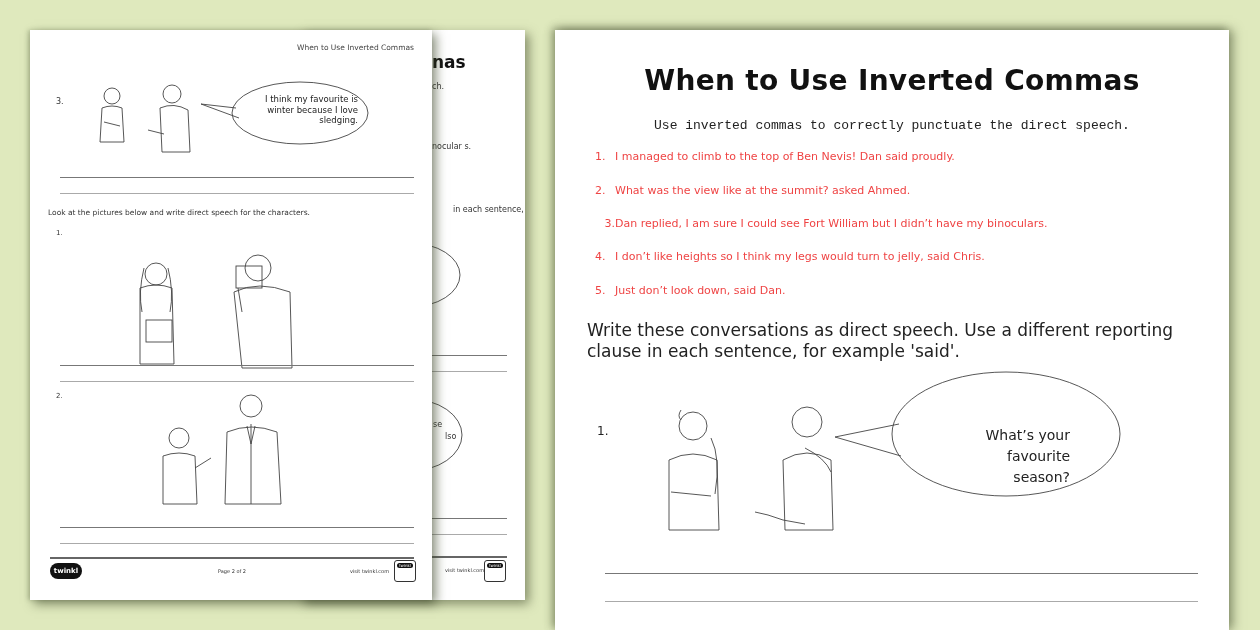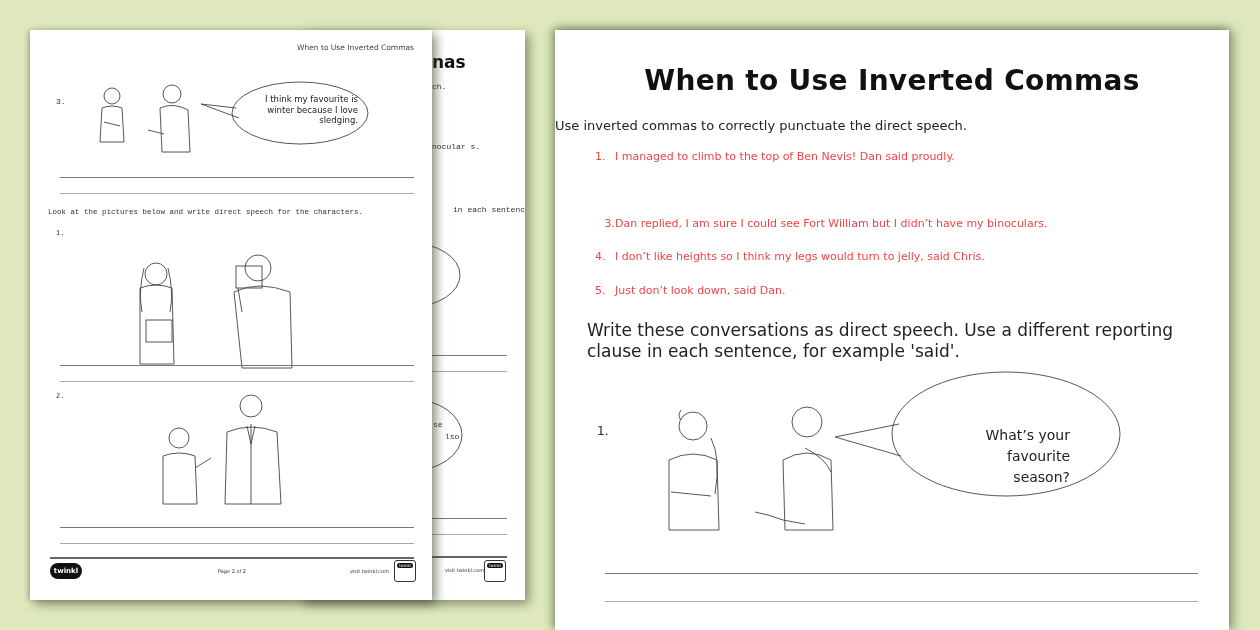--- a/index.html
+++ b/index.html
@@ -25,21 +25,21 @@
     left: 30px; top: 30px; width: 402px; height: 570px;
     box-shadow: 4px 4px 10px rgba(60,70,40,0.6), -2px 0 4px rgba(60,70,40,0.25);
     z-index: 2;
   }
   
   #page-right {
     left: 555px; top: 30px; width: 674px; height: 600px;
     box-shadow: -3px -2px 8px rgba(60,70,40,0.45), 4px 0 10px rgba(60,70,40,0.5);
   }
   .abs { position: absolute; }
-  .small-text { font-size: 8px; color: #333; white-space: nowrap; font-family: Liberation Mono, monospace; }
+  .small-text { font-size: 8px; color: #333; white-space: nowrap; }
   .rule { position: absolute; height: 1px; background: #777; }
   .rule.light { background: #aaa; }
 
   
   .lp-header { right: 18px; top: 13px; font-size: 7.5px; color: #444; }
   .bubble {
     position: absolute;
     border: 1px solid #333;
     border-radius: 50%;
     background: #fff;
@@ -61,21 +61,21 @@
   .badge span { background:#111; color:#fff; border-radius: 4px; padding: 0 2px; font-size: 4px; }
 
   
   .rp-title {
     position: absolute; left: 0; right: 0; top: 34px;
     text-align: center; font-size: 28px; font-weight: bold; color: #111;
     letter-spacing: 0.3px;
   }
   .rp-instr {
     position: absolute; left: 0; right: 0; top: 88px;
-    font-size: 13px; color: #222;
+    text-align: center; font-size: 13px; color: #222; font-family: Liberation Mono, monospace;
   }
   .rp-item {
     position: absolute; left: 40px; font-size: 11px; color: #ef4444; white-space: nowrap;
   }
   .rp-item .num { display: inline-block; width: 20px; }
   .rp-para {
     position: absolute; left: 32px; top: 290px; width: 610px;
     font-size: 17px; line-height: 21px; color: #222;
   }
   .fig-svg { position: absolute; }
@@ -171,20 +171,23 @@
     </div>
 </div>
 
 <div class="page" id="page-right">
   <div class="rp-title">When to Use Inverted Commas</div>
   <div class="rp-instr">Use inverted commas to correctly punctuate the direct speech.</div>
 
   <div class="rp-item" style="top:120px;">
     <span class="num">1.</span><span>I managed to climb to the top of Ben Nevis! Dan said proudly.</span>
   </div>
+  <div class="rp-item" style="top:154px;">
+    <span class="num">2.</span><span>What was the view like at the summit? asked Ahmed.</span>
+  </div>
   <div class="rp-item" style="top:187px;text-align:right;">
     <span class="num">3.</span><span>Dan replied, I am sure I could see Fort William but I didn’t have my binoculars.</span>
   </div>
   <div class="rp-item" style="top:220px;">
     <span class="num">4.</span><span>I don’t like heights so I think my legs would turn to jelly, said Chris.</span>
   </div>
   <div class="rp-item" style="top:254px;">
     <span class="num">5.</span><span>Just don’t look down, said Dan.</span>
   </div>
 

